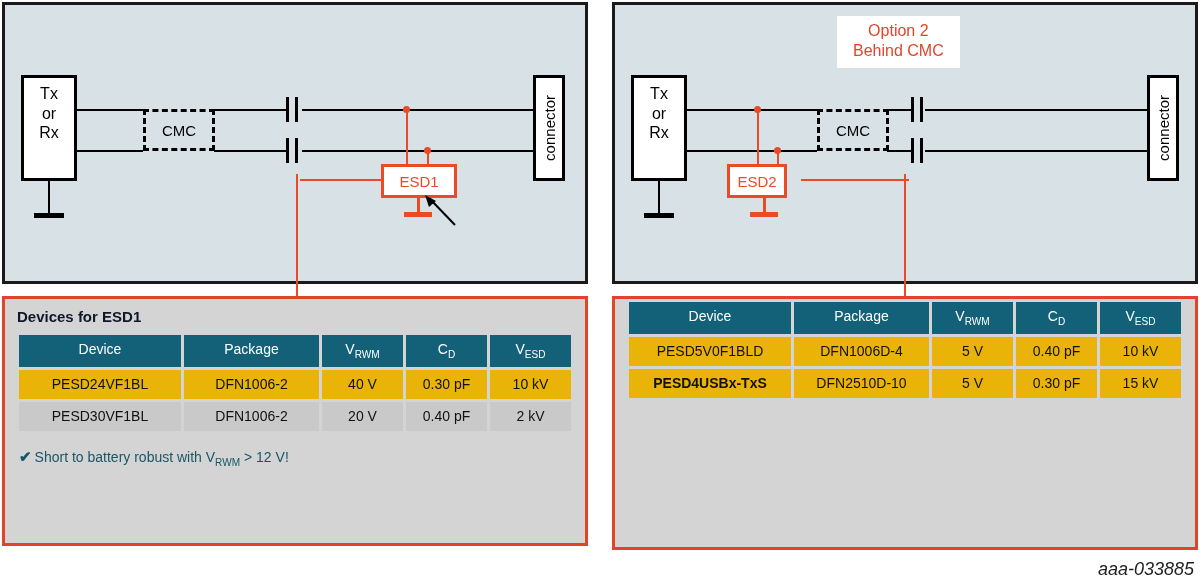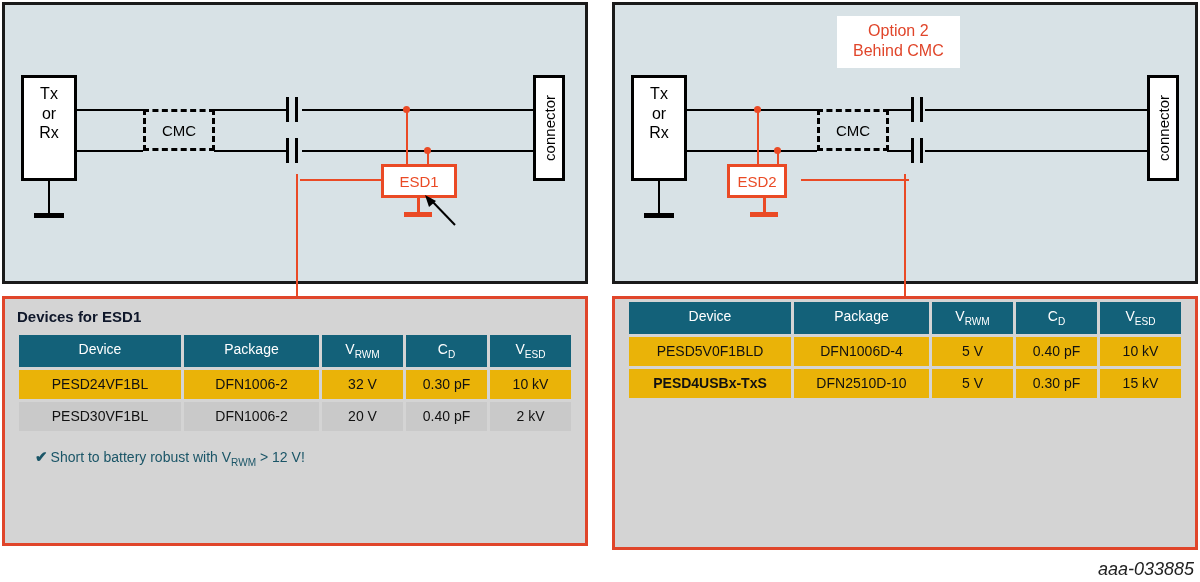--- a/index.html
+++ b/index.html
@@ -150,21 +150,21 @@
     text-align: center;
   }
   table.spec tr.odd  td { background: #c9c9c9; }
   table.spec tr.even td { background: #eab308; }
   td.device-hl { color: #e0452a; font-weight: bold; }
   th sub, td sub { font-size: 0.72em; }
 
   .card-note {
     color: #1a5567;
     font-size: 14px;
-    padding: 14px 0 0 30px;
+    padding: 14px 0 0 14px;
     white-space: nowrap;
   }
   .card-note .check { font-weight: bold; font-size: 15px; margin-right: 3px; }
   .card-note sub { font-size: 0.72em; }
 
   
   #doc-id {
     position: absolute;
     right: 6px; bottom: 2px;
     font-size: 18px;
@@ -295,21 +295,21 @@
           <th><span>Package</span><sub></sub></th>
           <th><span>V</span><sub>RWM</sub></th>
           <th><span>C</span><sub>D</sub></th>
           <th><span>V</span><sub>ESD</sub></th>
         </tr>
       </thead>
       <tbody>
         <tr class="even">
           <td>PESD24VF1BL</td>
           <td>DFN1006-2</td>
-          <td>32 V</td>
+          <td>40 V</td>
           <td>0.30 pF</td>
           <td>10 kV</td>
         </tr>
         <tr class="odd">
           <td>PESD30VF1BL</td>
           <td>DFN1006-2</td>
           <td>20 V</td>
           <td>0.40 pF</td>
           <td>2 kV</td>
         </tr>

